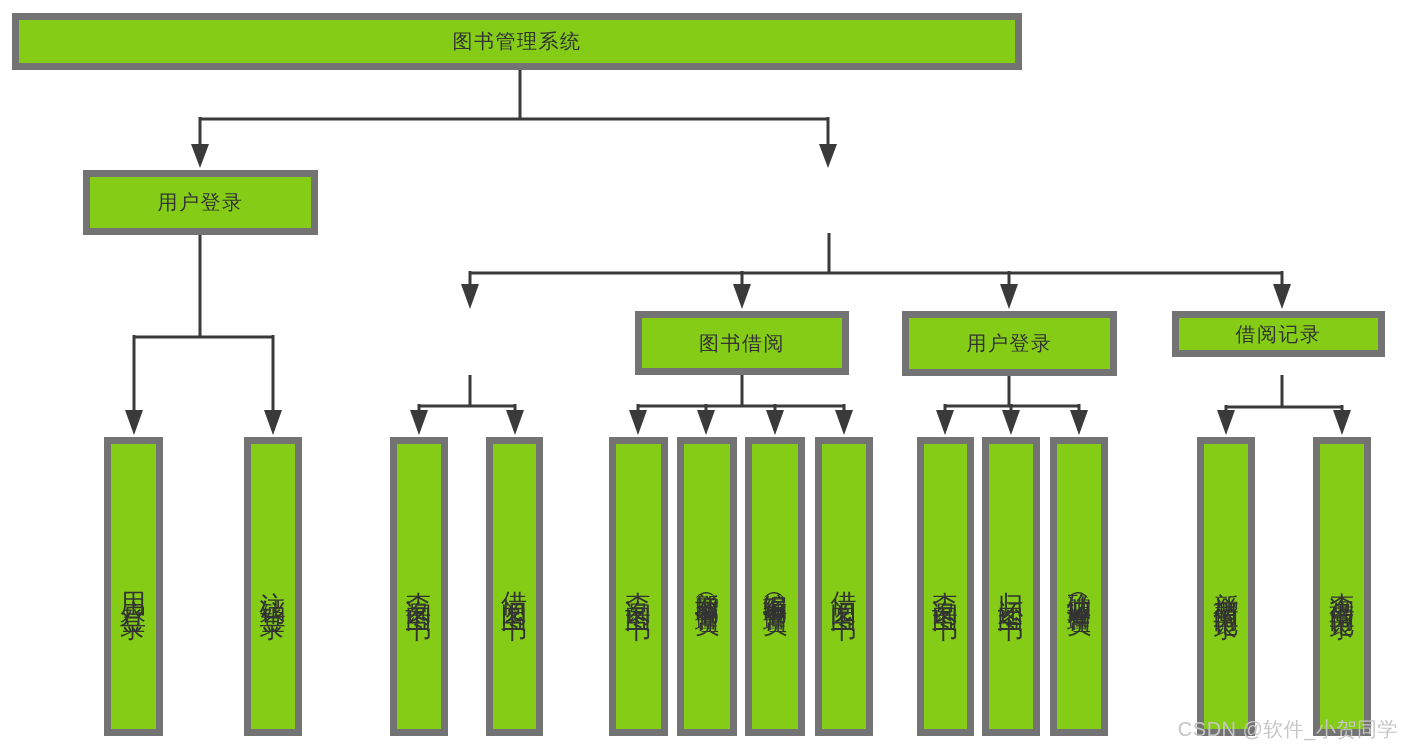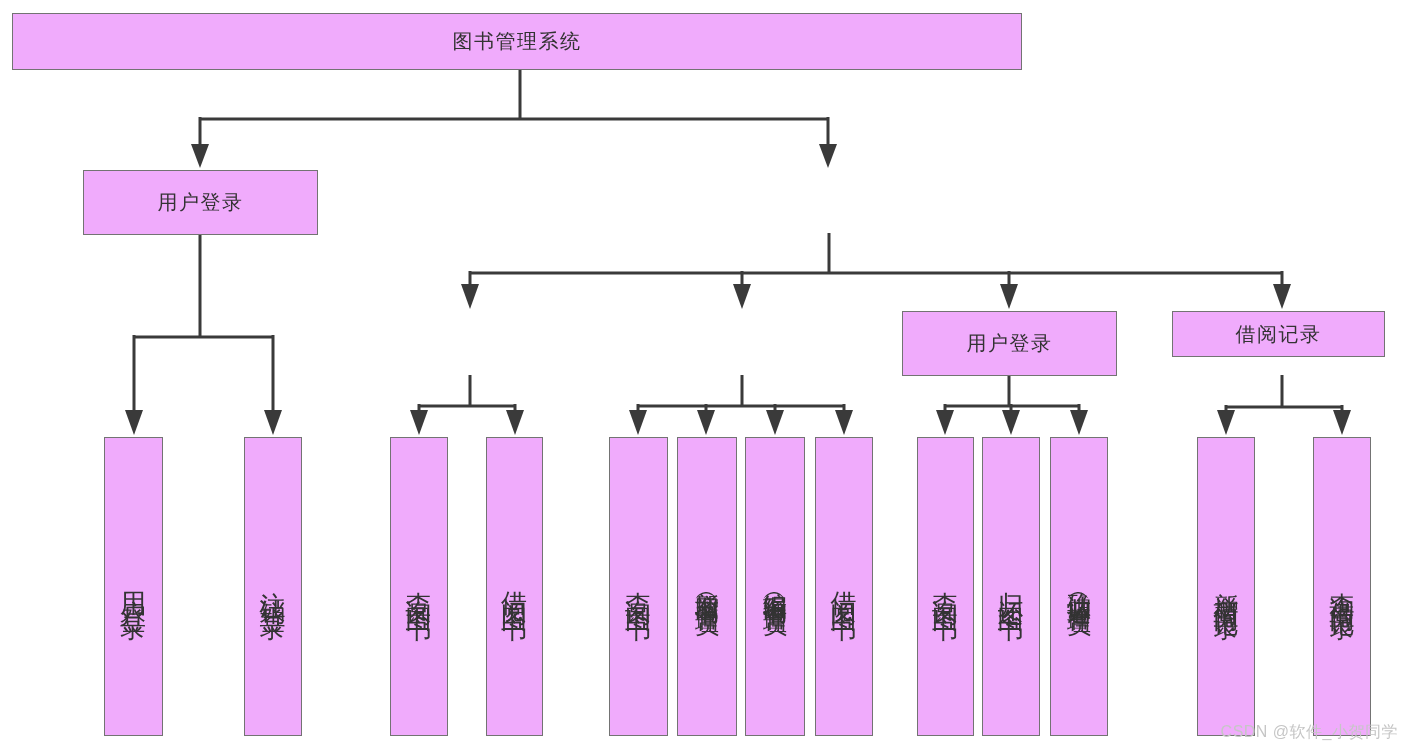--- a/index.html
+++ b/index.html
@@ -2,32 +2,32 @@
 <html><head>
 <meta charset="utf-8">
 <style>
   html,body{margin:0;padding:0;background:#fff;}
   .canvas{
     position:relative;width:1405px;height:747px;background:#ffffff;
     font-family:"Liberation Sans","DejaVu Sans",sans-serif;color:#333333;overflow:hidden;
   }
   svg.connectors{position:absolute;left:0;top:0;width:1405px;height:747px;}
   .node{
-    position:absolute;background:#f0abfc;border:1px solid #737373;
+    position:absolute;background:#84cc16;border:7px solid #737373;
     display:flex;align-items:center;justify-content:center;box-sizing:border-box;
   }
   .node.h span{font-size:20px;letter-spacing:1.5px;white-space:nowrap;}
   .node.v span{
     writing-mode:vertical-rl;text-orientation:mixed;
     font-size:26px;letter-spacing:8px;line-height:1;white-space:nowrap;
   }
   .node.v.tight span{font-size:24px;letter-spacing:3px;}
   .node.v.med span{font-size:25px;letter-spacing:5px;}
   .watermark{
-    position:absolute;right:7px;bottom:4px;font-size:16px;color:#c6c6c6;
+    position:absolute;right:7px;bottom:4px;font-size:20px;color:#c6c6c6;
     letter-spacing:0.5px;white-space:nowrap;
   }
 </style>
 </head>
 <body>
 
 <div class="canvas">
 
   <svg class="connectors" viewBox="0 0 1405 747" fill="none" xmlns="http://www.w3.org/2000/svg">
     <g stroke="#3a3a3a" stroke-width="3">
@@ -70,20 +70,23 @@
   </svg>
 
   <div class="node h" style="left:12px;top:13px;width:1010px;height:57px">
     <span>图书管理系统</span>
   </div>
 
   <div class="node h" style="left:83px;top:170px;width:235px;height:65px">
     <span>用户登录</span>
   </div>
 
+  <div class="node h" style="left:635px;top:311px;width:214px;height:64px">
+    <span>图书借阅</span>
+  </div>
   <div class="node h" style="left:902px;top:311px;width:215px;height:65px">
     <span>用户登录</span>
   </div>
   <div class="node h" style="left:1172px;top:311px;width:213px;height:46px">
     <span>借阅记录</span>
   </div>
 
   <div class="node v" style="left:104px;top:437px;width:59px;height:299px">
     <span>用户登录</span>
   </div>

